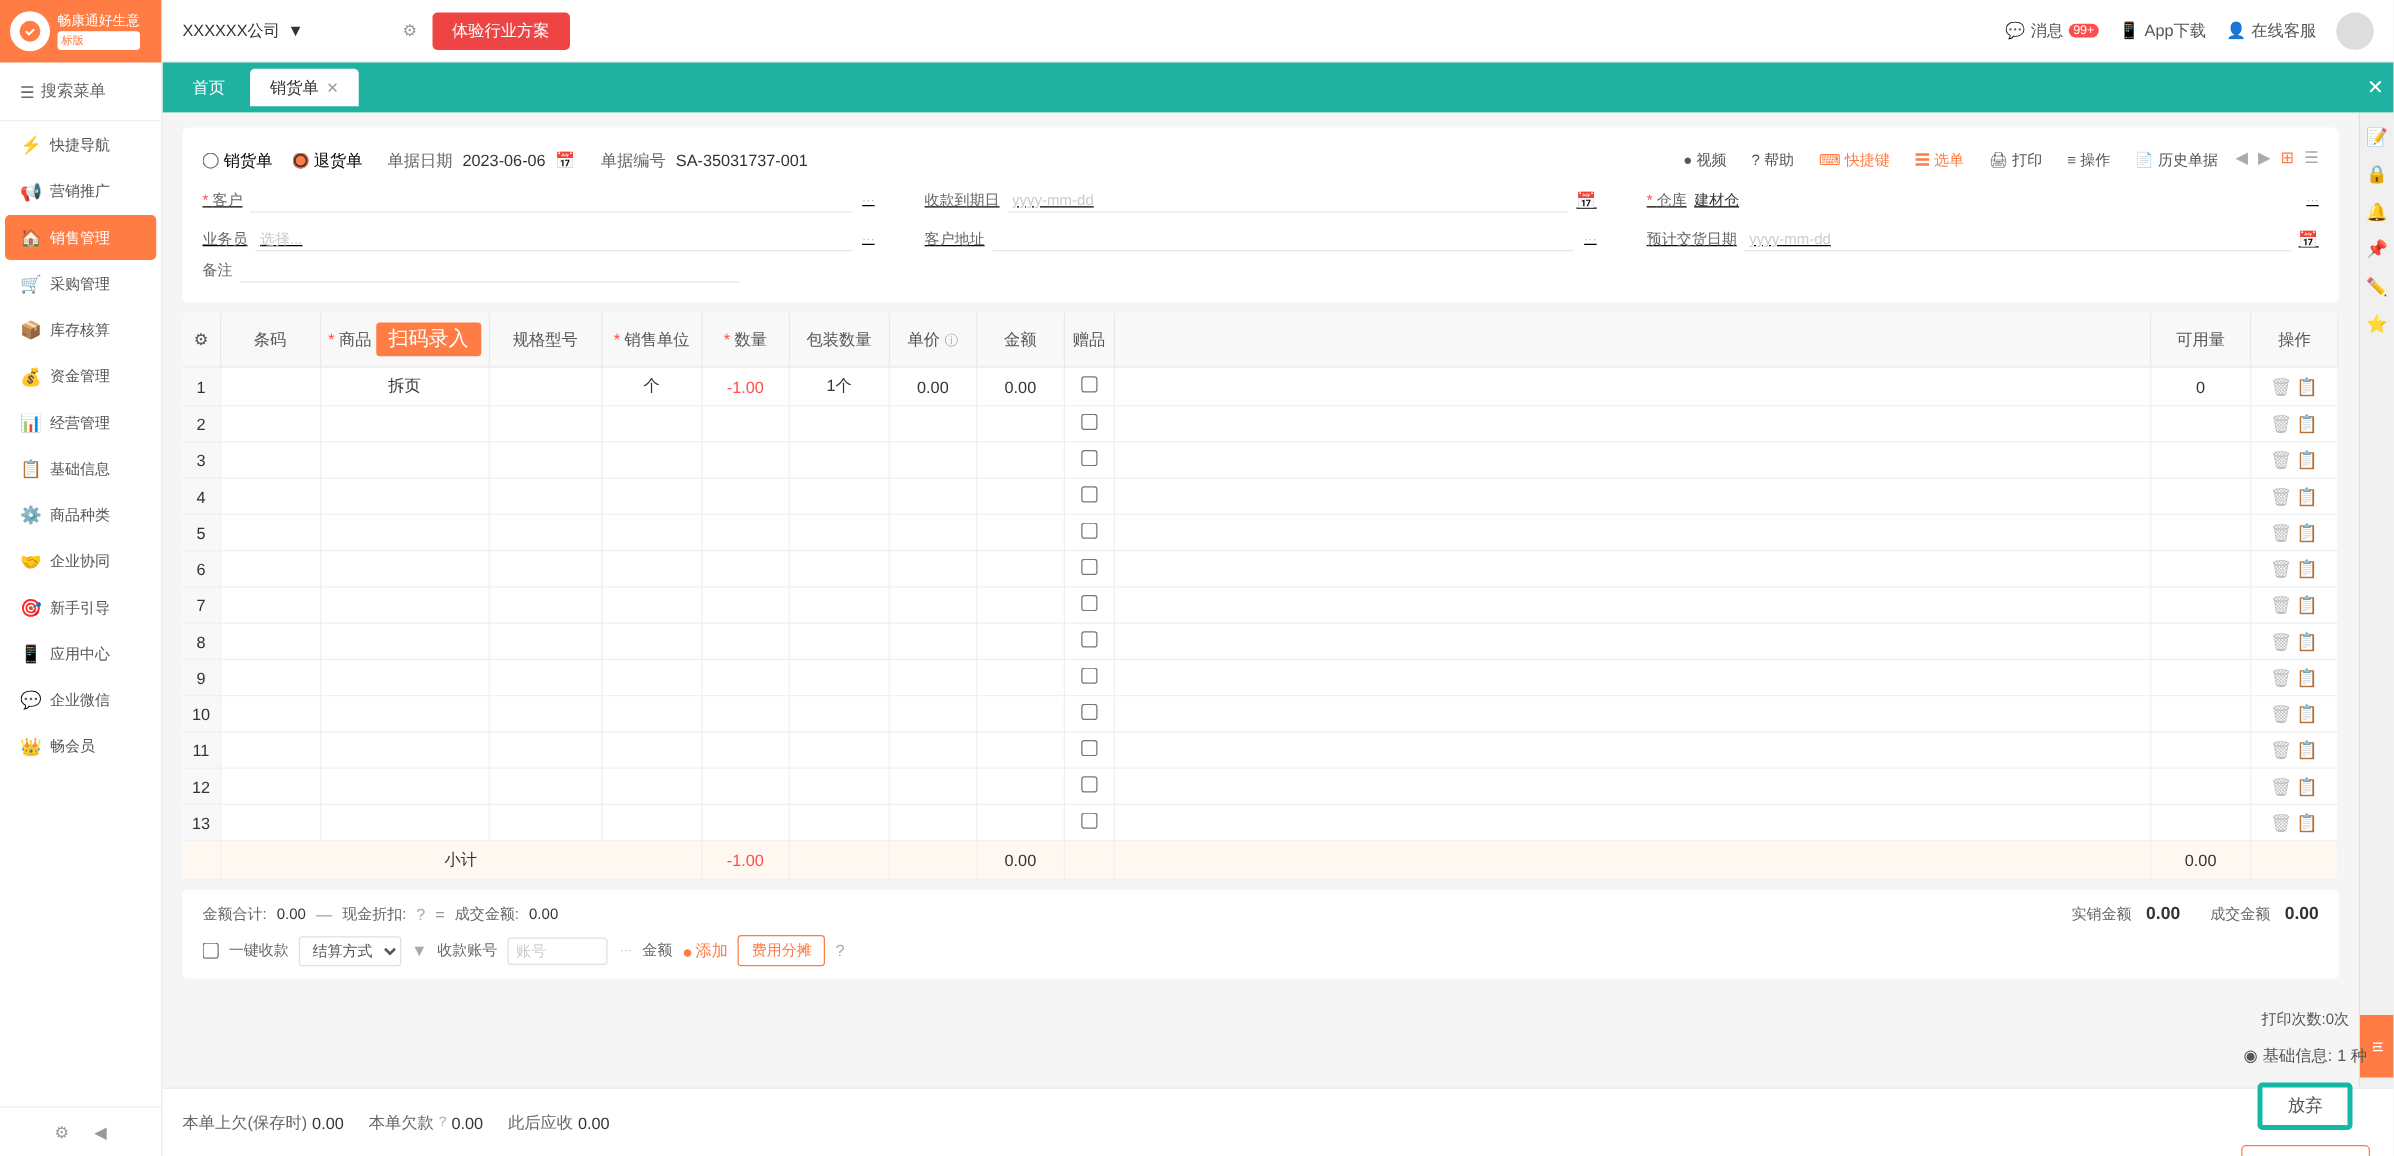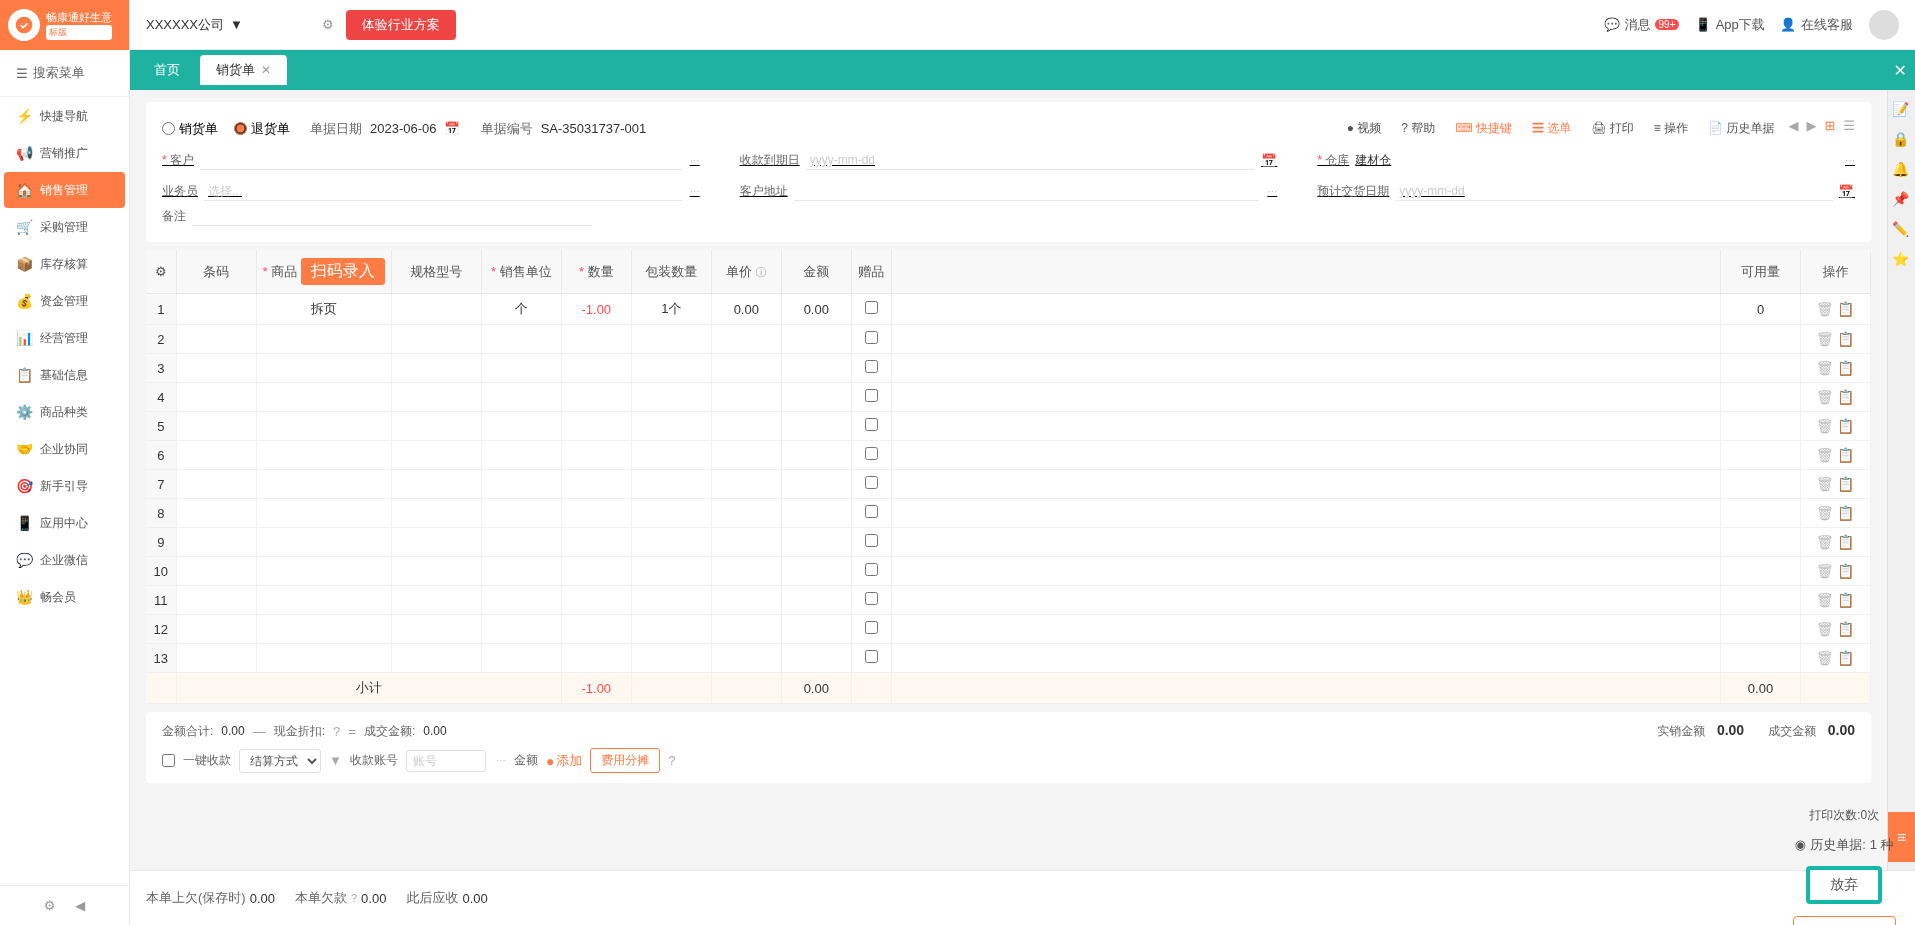--- a/index.html
+++ b/index.html
@@ -672,21 +672,21 @@
     </div>
     <div class="bottom-stat">
       <span class="bottom-stat-label">此后应收</span>
       <span class="bottom-stat-value">0.00</span>
     </div>
 
     <div class="bottom-right">
       <span class="bottom-print-info">打印次数:0次</span>
       <div class="bottom-goods-type">
         <span>◉</span>
-        <span>历史单据:</span>
+        <span>基础信息:</span>
         <span>1 种</span>
       </div>
       <button class="abandon-btn">放弃</button>
       <button class="save-draft-btn">
         <span>保存草稿</span>
         <span>▲</span>
       </button>
       <button class="save-new-btn">
         <span>保存&amp;新增</span>
         <span>▲</span>

